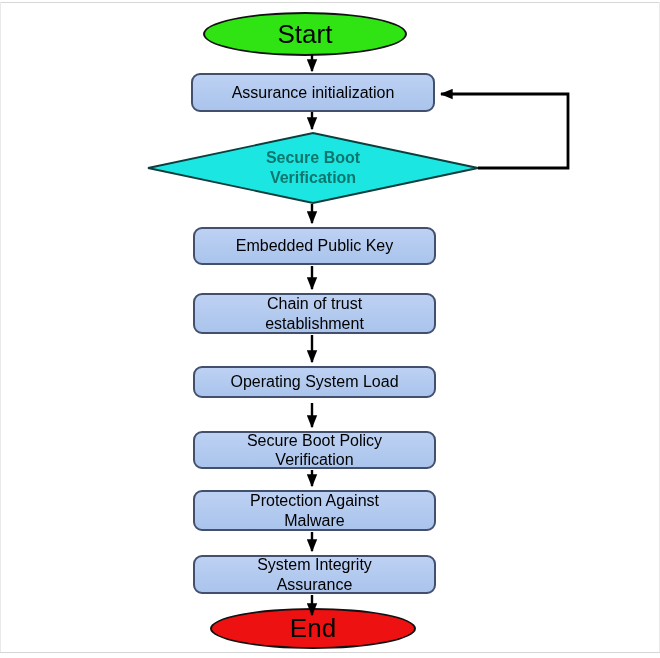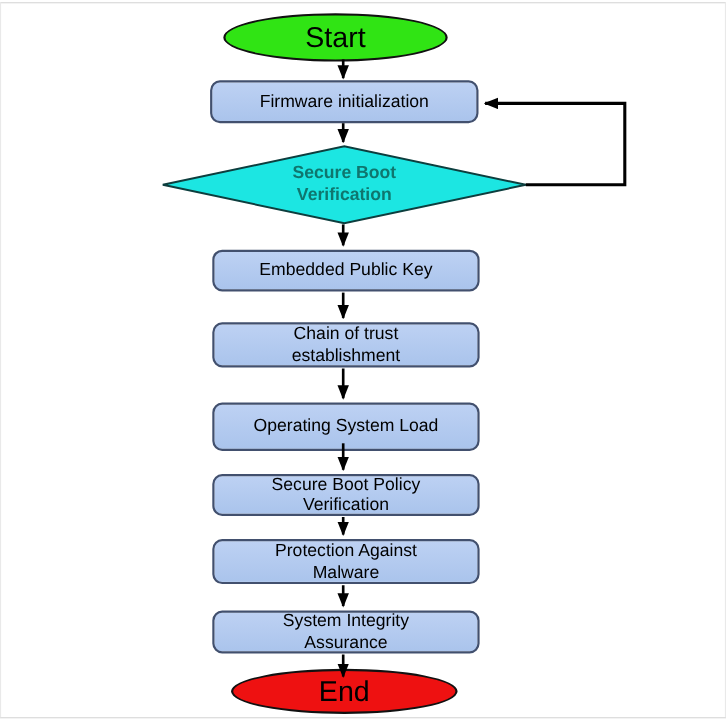--- a/index.html
+++ b/index.html
@@ -46,21 +46,21 @@
     border-radius: 50%;
     border: 2px solid #111111;
     font-size: 26px;
   }
   #node-start { left: 203px; top: 12px; width: 204px; height: 44px; background: #30e414; }
   #node-end   { left: 210px; top: 608px; width: 206px; height: 41px; background: #ee1111; }
 
   #node-firmware   { left: 191px; top: 73px;  width: 244px; height: 39px; }
   #node-public-key { left: 193px; top: 227px; width: 243px; height: 38px; }
   #node-chain      { left: 193px; top: 293px; width: 243px; height: 41px; }
-  #node-os-load    { left: 193px; top: 366px; width: 243px; height: 44px; }
+  #node-os-load    { left: 193px; top: 366px; width: 243px; height: 32px; }
   #node-policy     { left: 193px; top: 431px; width: 243px; height: 38px; }
   #node-malware    { left: 193px; top: 490px; width: 243px; height: 41px; }
   #node-integrity  { left: 193px; top: 555px; width: 243px; height: 39px; }
 
   .decision-label {
     position: absolute;
     left: 213px; top: 147px;
     width: 200px; height: 42px;
     display: flex;
     align-items: center;
@@ -82,21 +82,21 @@
   <div class="frame-line frame-bottom"></div>
   <div class="frame-line frame-left"></div>
   <div class="frame-line frame-right"></div>
 
   <svg class="layer" viewBox="0 0 660 658">
     <polygon points="148,168 313,133 478,168 313,203" fill="#1ce6e2" stroke="#0d3e3e" stroke-width="1.8"></polygon>
   </svg>
 
   <div class="node terminator" id="node-start">Start</div>
 
-  <div class="node process" id="node-firmware">Firmware initialization</div>
+  <div class="node process" id="node-firmware">Assurance initialization</div>
 
   <div class="decision-label">Secure Boot
 Verification</div>
 
   <div class="node process" id="node-public-key">Embedded Public Key</div>
 
   <div class="node process" id="node-chain">Chain of trust
 establishment</div>
 
   <div class="node process" id="node-os-load">Operating System Load</div>

